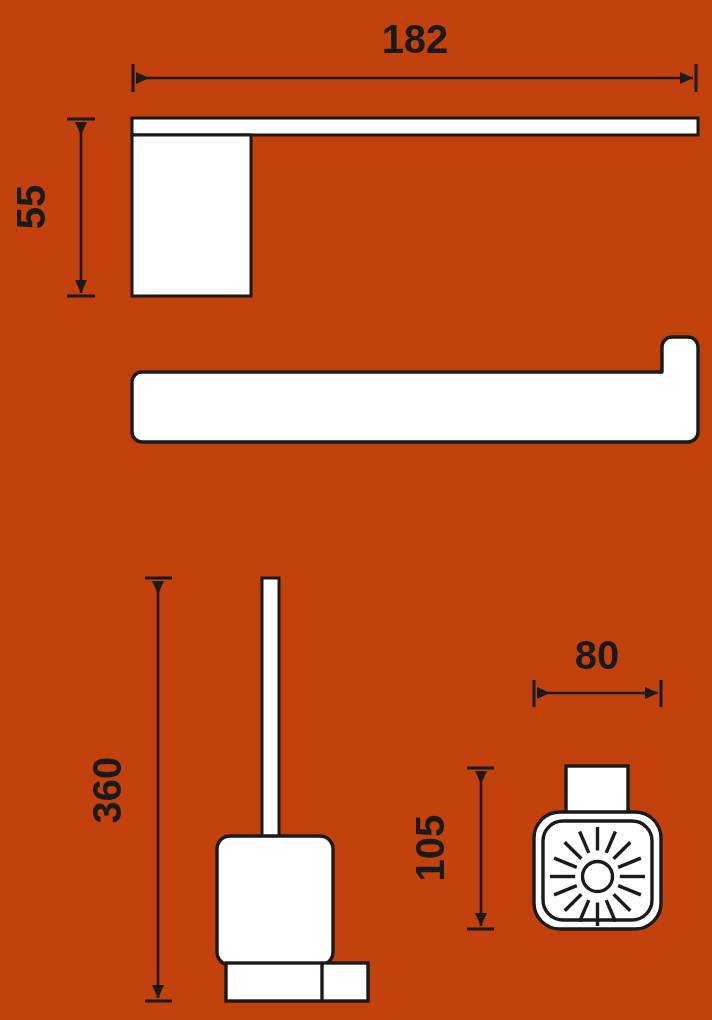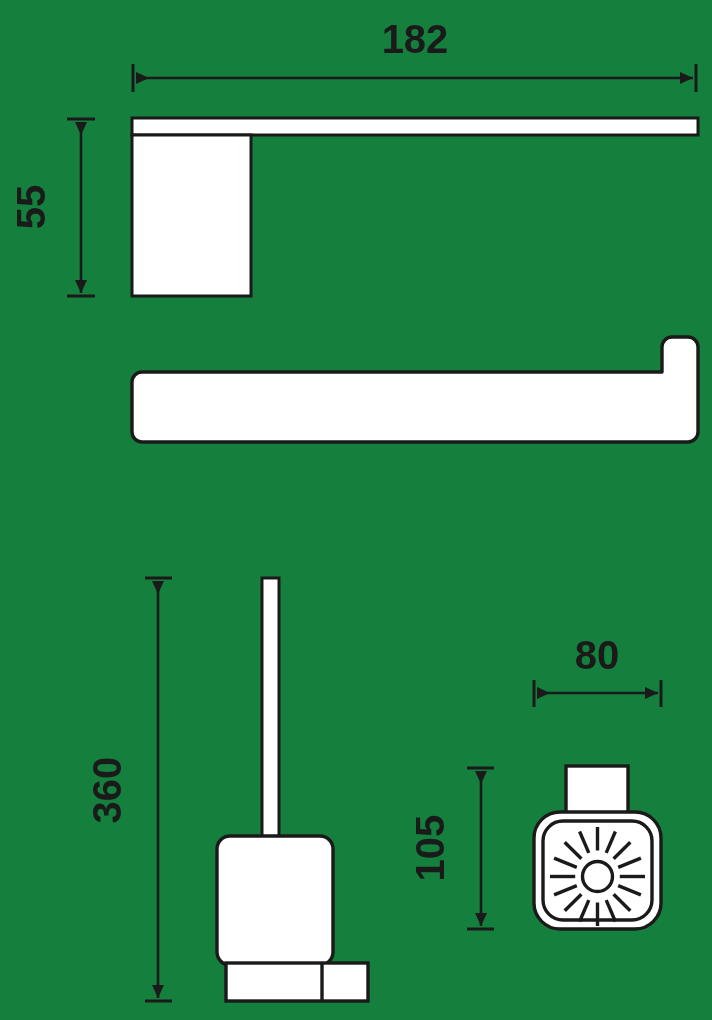--- a/index.html
+++ b/index.html
@@ -7,21 +7,21 @@
     padding: 0;
     background: #ffffff;
   }
   body {
     font-family: "Liberation Sans", sans-serif;
   }
   #sheet {
     position: relative;
     width: 712px;
     height: 1020px;
-    background: #15803d;
+    background: #c2410c;
     overflow: hidden;
   }
   #drawing {
     position: absolute;
     left: 0;
     top: 0;
     width: 712px;
     height: 1020px;
     display: block;
   }

